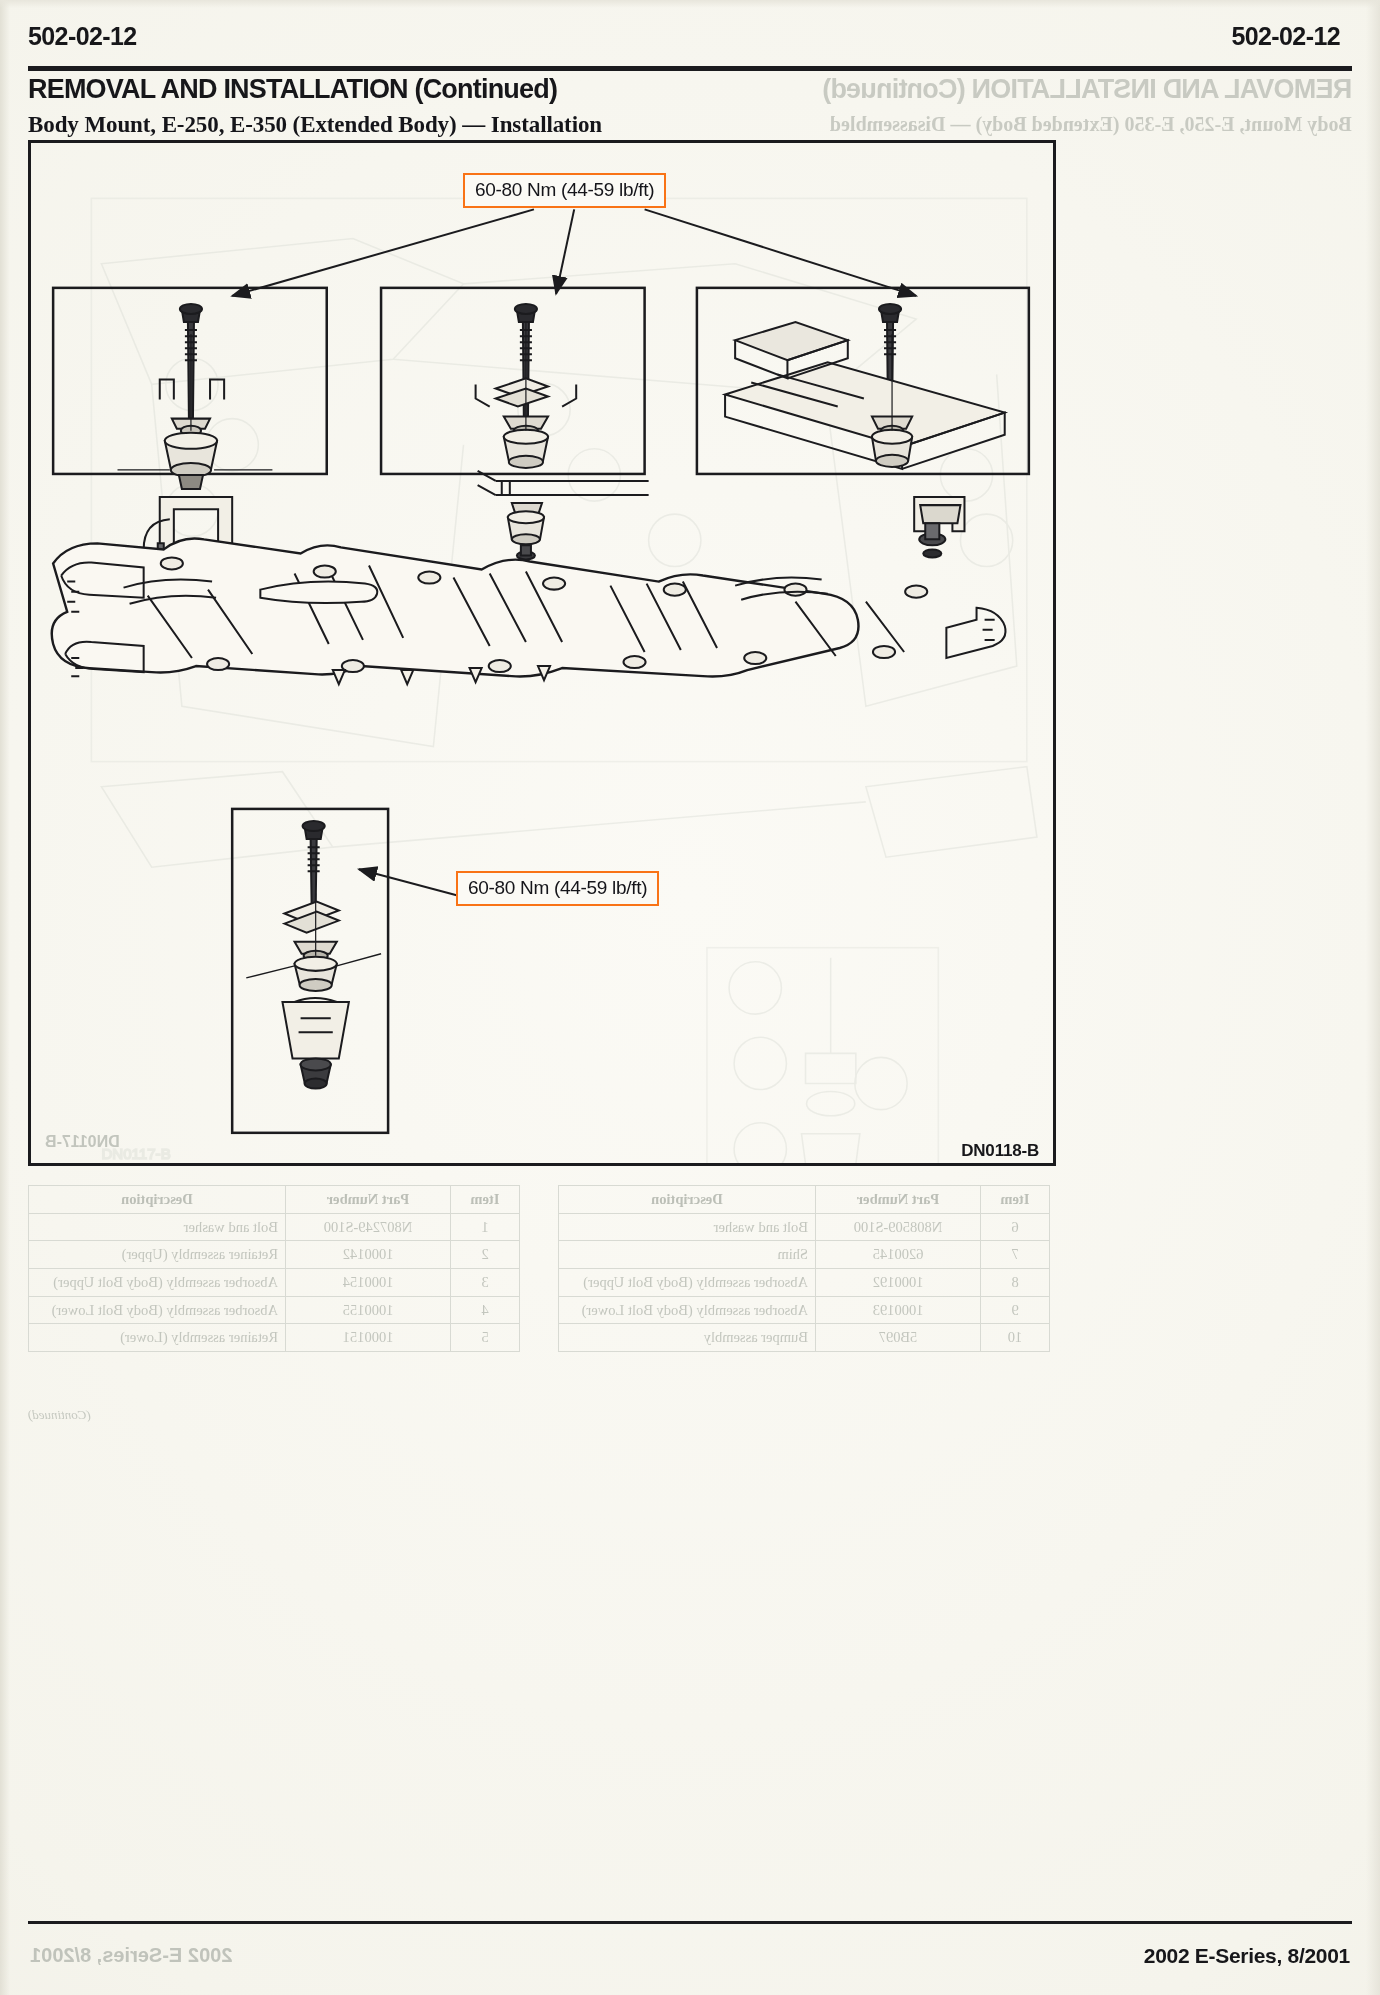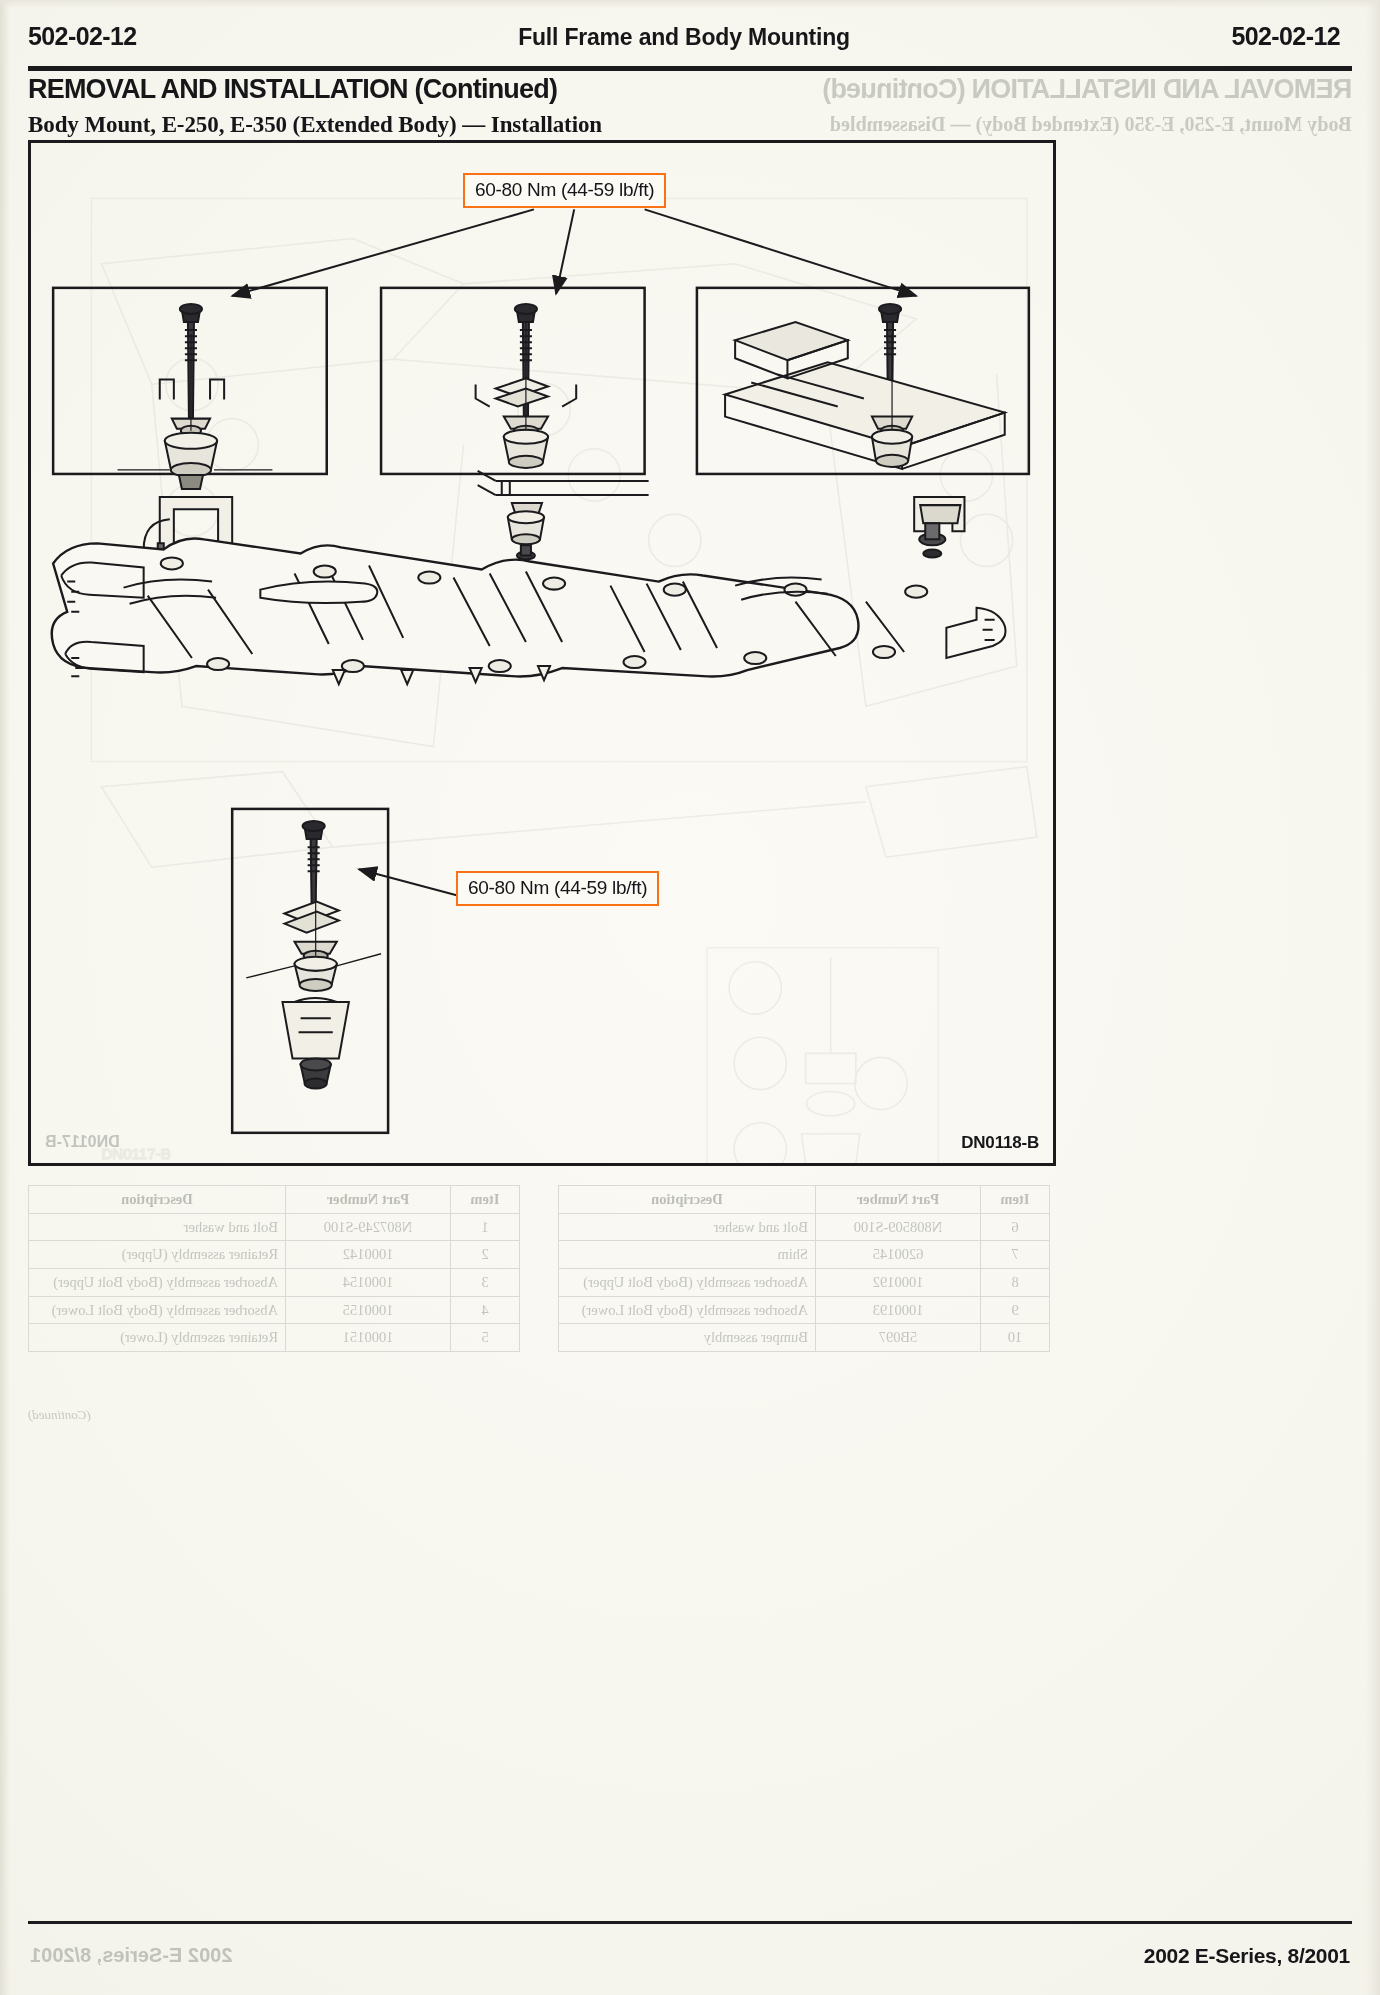--- a/index.html
+++ b/index.html
@@ -92,21 +92,21 @@
   
   .fig-box {
     position: absolute;
     left: 28px; top: 140px;
     width: 1022px; height: 1020px;
     border: 3px solid #1b1b1e;
     background: transparent;
   }
   .fig-id {
     position: absolute;
-    right: 14px; bottom: 10px;
+    right: 14px; bottom: 2px;
     font-size: 17px; font-weight: bold; color: #17171a;
     letter-spacing: -0.2px;
   }
   .fig-id-ghost {
     position: absolute;
     left: 14px; bottom: 12px;
     font-size: 16px; font-weight: bold;
     color: #c2c5bd;
     transform: scaleX(-1);
   }
@@ -194,21 +194,20 @@
 </head>
 <body>
 
 <div class="paper"></div>
 <div class="paper-edge-l"></div>
 <div class="paper-edge-r"></div>
 <div class="paper-edge-t"></div>
 
 <div class="pg-head">
   <span class="sec-l">502-02-12</span>
-  <span class="sec-c">Full Frame and Body Mounting</span>
   <span class="sec-r">502-02-12</span>
 </div>
 <div class="head-rule"></div>
 
 <div class="sec-title">REMOVAL AND INSTALLATION (Continued)</div>
 <div class="sub-title">Body Mount, E-250, E-350 (Extended Body) — Installation</div>
 
 <div class="ghost ghost-title">REMOVAL AND INSTALLATION (Continued)</div>
 <div class="ghost ghost-sub">Body Mount, E-250, E-350 (Extended Body) — Disassembled</div>
 

